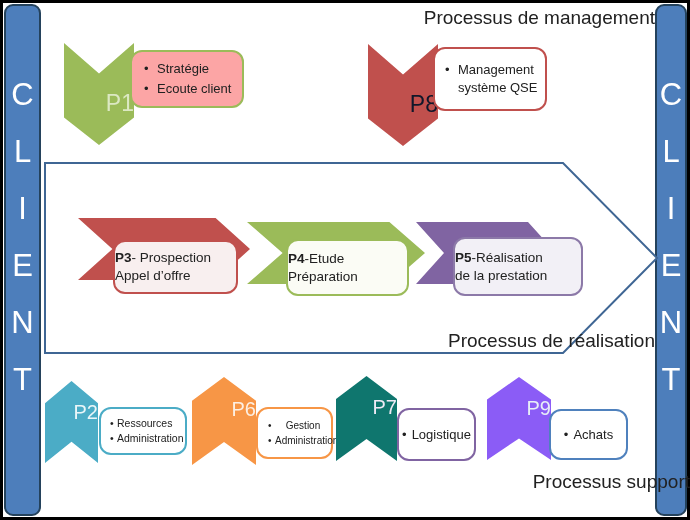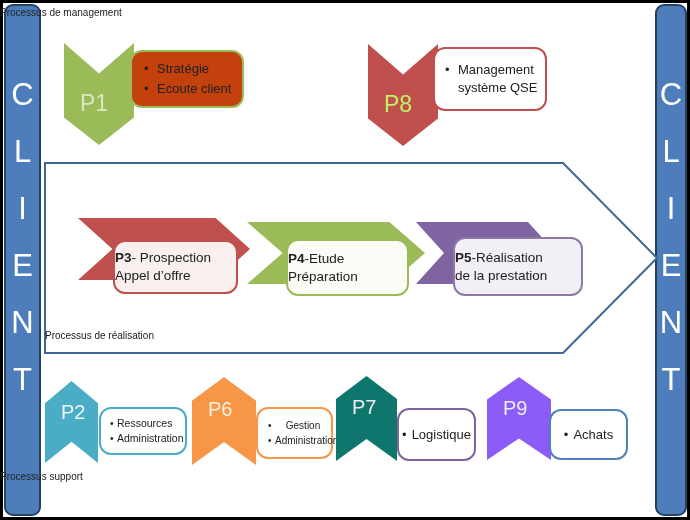--- a/index.html
+++ b/index.html
@@ -12,24 +12,24 @@
   .client-bar{
     position:absolute;border-radius:9px;border:2px solid;box-sizing:border-box;
     display:flex;flex-direction:column;align-items:center;
   }
   .client-bar .letter{
     font-size:31px;line-height:57px;height:57px;font-weight:400;
   }
   .client-bar.left{left:4px;top:4px;width:37px;height:512px;padding-top:60px;}
   .client-bar.right{left:655px;top:4px;width:32px;height:512px;padding-top:60px;}
   
-  .sec-title{position:absolute;text-align:left;font-size:10px;color:#212121;}
+  .sec-title{position:absolute;text-align:right;font-size:19px;color:#212121;}
   
   .chev{position:absolute;}
-  .chev .lbl{position:absolute;left:16px;right:0;text-align:left;font-size:23px;}
+  .chev .lbl{position:absolute;left:0;right:0;text-align:right;font-size:23px;}
   .chev-down{clip-path:polygon(0% 0%,50% 30%,100% 0%,100% 73%,50% 100%,0% 73%);}
   .chev-down .lbl{top:46%;}
   .chev-up{clip-path:polygon(50% 0%,100% 27%,100% 100%,50% 74%,0% 100%,0% 27%);}
   .chev-up .lbl{top:24%;font-size:20px;}
   .chev-right{clip-path:polygon(0% 0%,80% 0%,100% 50%,80% 100%,0% 100%,20% 50%);}
   
   .callout{
     position:absolute;border:2px solid;border-radius:12px;background:#fff;
     box-sizing:border-box;display:flex;flex-direction:column;justify-content:center;
   }
@@ -69,29 +69,29 @@
     <div class="letter">E</div>
     <div class="letter">N</div>
     <div class="letter">T</div>
   </div>
 
   <div class="sec-title" style="left:0;width:655px;top:7px;">Processus de management</div>
 
   <div class="chev chev-down" style="left: 64px; top: 43px; width: 70px; height: 102px; background-color: rgb(155, 187, 89);">
     <span class="lbl" style="color: rgb(220, 232, 195);">P1</span>
   </div>
-  <div class="callout b1" style="left: 130px; top: 50px; width: 114px; height: 58px; background-color: #c2410c; border-color: rgb(155, 187, 89);">
+  <div class="callout b1" style="left: 130px; top: 50px; width: 114px; height: 58px; background-color: #fca5a5; border-color: rgb(155, 187, 89);">
     <ul class="bullets">
       <li>Stratégie</li>
       <li>Ecoute client</li>
     </ul>
   </div>
 
   <div class="chev chev-down" style="left: 368px; top: 44px; width: 70px; height: 102px; background-color: rgb(192, 80, 77);">
-    <span class="lbl" style="color: #bef264;">P8</span>
+    <span class="lbl" style="color: #0f172a;">P8</span>
   </div>
   <div class="callout b8" style="left: 433px; top: 47px; width: 114px; height: 64px; background-color: rgb(255, 255, 255); border-color: rgb(192, 80, 77);">
     <ul class="bullets">
       <li>Management système QSE</li>
     </ul>
   </div>
 
   <svg style="position:absolute;left:43px;top:161px;" width="616" height="194" viewBox="0 0 616 194">
     <polygon points="2,2 520,2 614,97 520,192 2,192" fill="#FFFFFF" stroke="#3F6694" stroke-width="2"></polygon>
   </svg>

